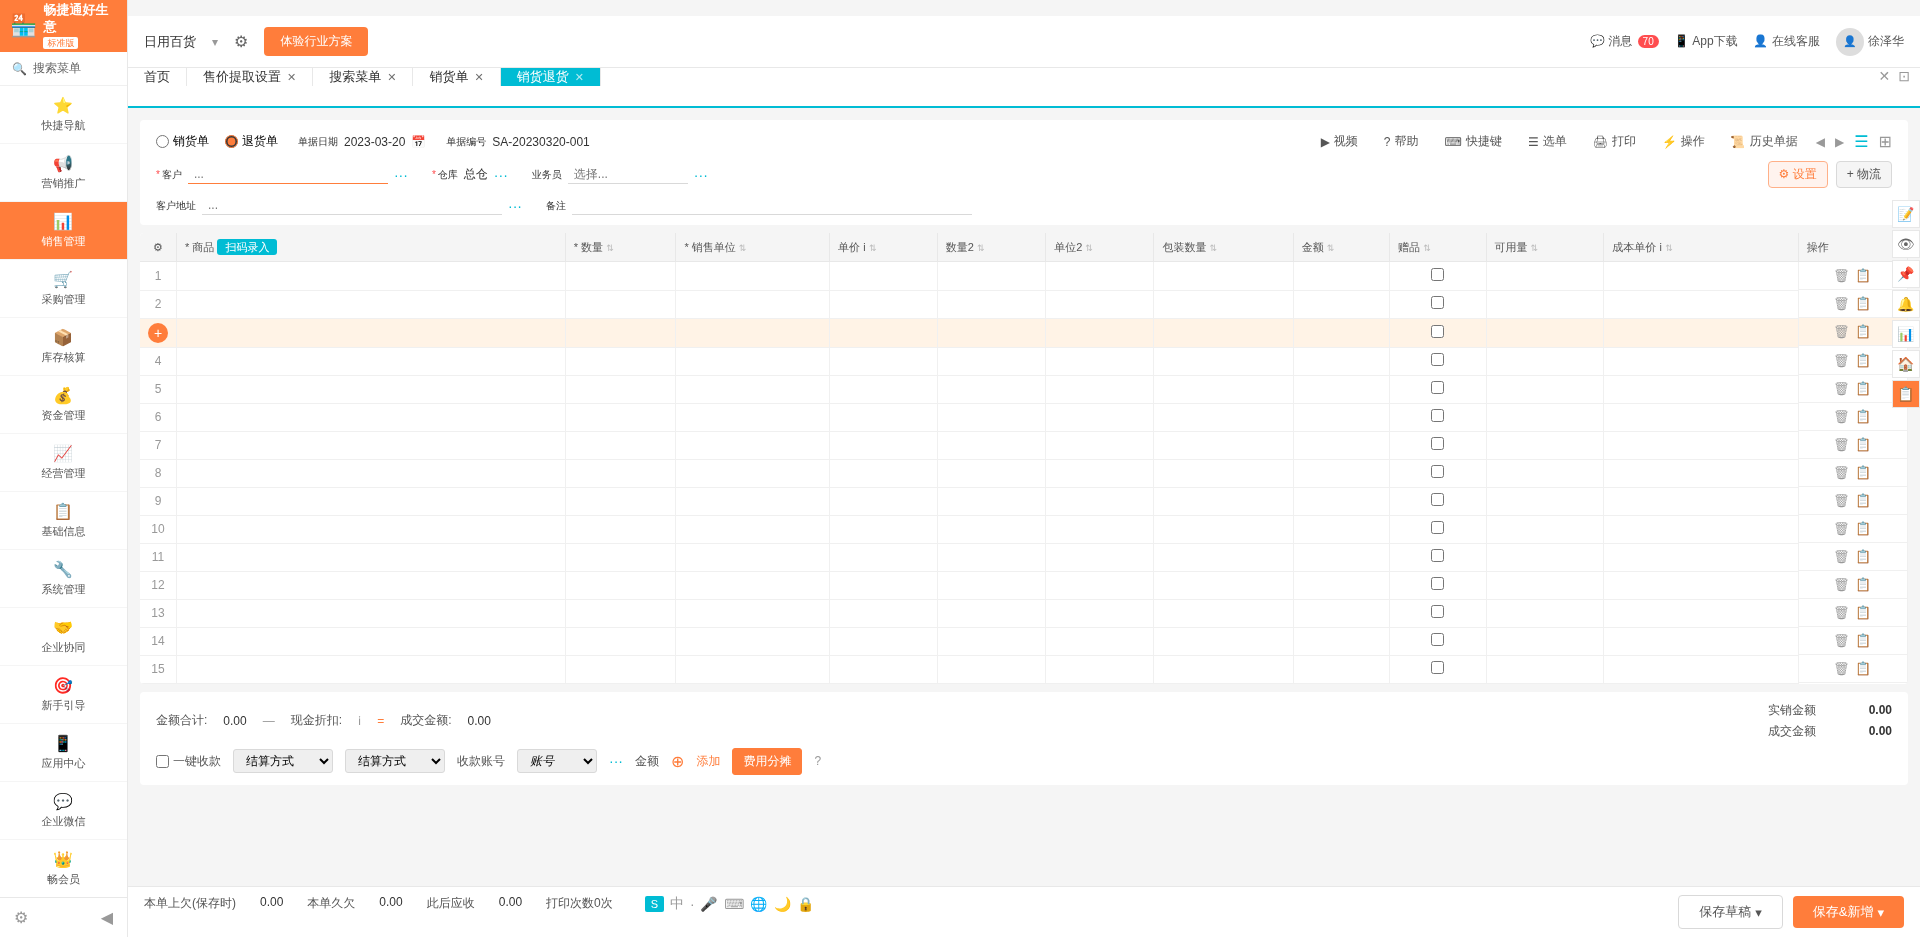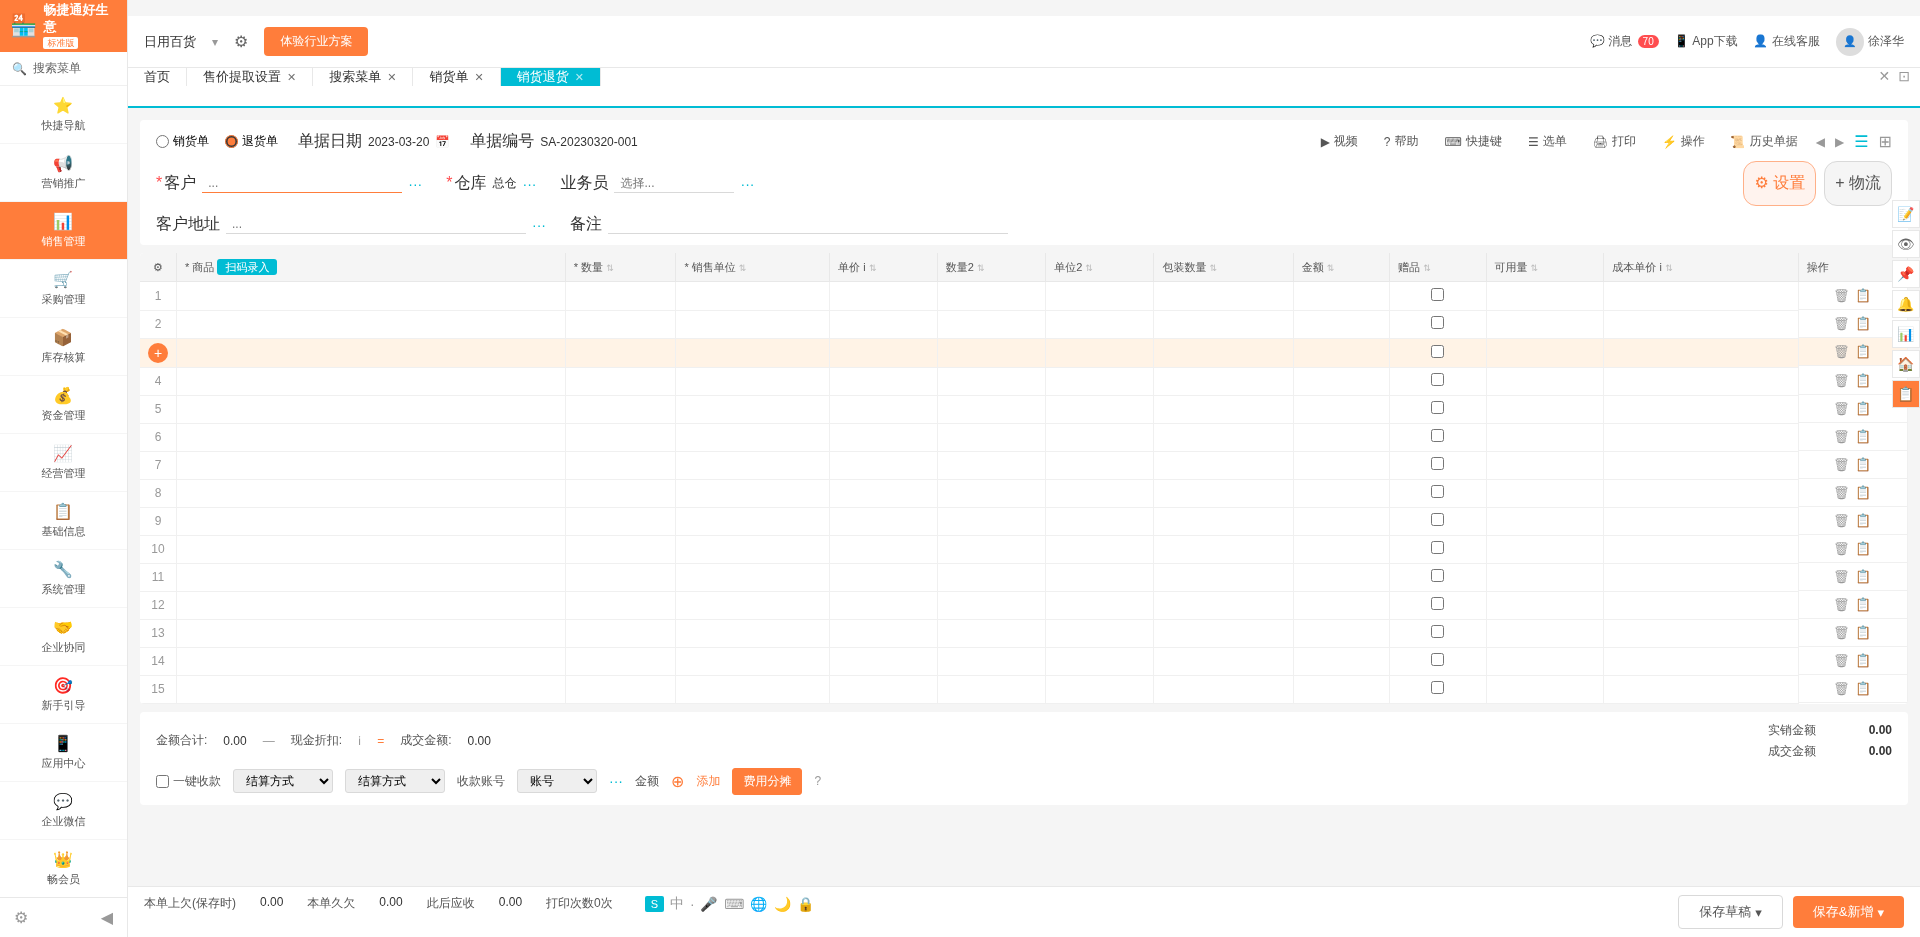--- a/index.html
+++ b/index.html
@@ -39,28 +39,28 @@
 
     
     .content { flex: 1; background: #f5f5f5; overflow-y: auto; padding: 12px; display: flex; flex-direction: column; gap: 8px; }
 
     
     .form-header { background: #fff; border-radius: 4px; padding: 10px 16px; }
     .radio-group { display: flex; align-items: center; gap: 16px; }
     .radio-item { display: flex; align-items: center; gap: 4px; cursor: pointer; }
     .radio-item input[type=radio] { accent-color: #ff7d3b; }
     .form-field { display: flex; align-items: center; gap: 6px; }
-    .form-label { color: #333; font-size: 16px; white-space: nowrap; }
+    .form-label { color: #333; font-size: 10px; white-space: nowrap; }
     .form-label.required::before { content: '*'; color: #ff4d4f; margin-right: 2px; }
     .form-value { color: #333; font-size: 12px; }
     .form-input { border: none; border-bottom: 1px solid #d9d9d9; padding: 2px 6px; font-size: 12px; min-width: 120px; outline: none; background: transparent; }
     .form-input-underline { border-bottom: 1px solid #ff7d3b; }
     .dots-btn { color: #00bcd4; cursor: pointer; font-size: 14px; }
     .toolbar-btn { display: flex; align-items: center; gap: 4px; color: #555; cursor: pointer; font-size: 12px; padding: 3px 8px; border-radius: 3px; }
-    .action-btn { background: #f5f5f5; border: 1px solid #d9d9d9; border-radius: 13px; padding: 11px 10px; font-size: 16px; cursor: pointer; color: #555; white-space: nowrap; }
+    .action-btn { background: #f5f5f5; border: 1px solid #d9d9d9; border-radius: 4px; padding: 4px 10px; font-size: 12px; cursor: pointer; color: #555; white-space: nowrap; }
     .action-btn.orange { background: #fff3ee; color: #ff7d3b; border-color: #ffb088; }
 
     
     .table-section { background: #fff; border-radius: 4px; overflow: hidden; }
     .table-wrap { overflow-x: auto; }
     table { width: 100%; border-collapse: collapse; }
     thead tr { background: #f5f5f5; }
     th { padding: 6px 8px; font-size: 11px; font-weight: normal; color: #555; border-bottom: 1px solid #e8e8e8; border-right: 1px solid #e8e8e8; text-align: left; white-space: nowrap; }
     th .sort-icon { color: #bbb; font-size: 9px; }
     td { padding: 4px 8px; border-bottom: 1px solid #f0f0f0; border-right: 1px solid #f0f0f0; font-size: 12px; color: #333; height: 28px; }
@@ -699,21 +699,21 @@
           <input type="checkbox" style="">
           <span>一键收款</span>
         </label>
         <select class="footer-input" style="width:100px;">
           <option>结算方式</option>
         </select>
         <select class="footer-input" style="width:100px;">
           <option>结算方式</option>
         </select>
         <span class="footer-label">收款账号</span>
-        <select class="footer-input" style="width:80px;">
+        <select class="footer-input" style="width:80px;font-style:italic;">
           <option>账号</option>
         </select>
         <span class="dots-btn">···</span>
         <span class="footer-label">金额</span>
         <span style="color:#ff7d3b;cursor:pointer;font-size:16px;">⊕</span>
         <span style="color:#ff7d3b;font-size:12px;cursor:pointer;">添加</span>
         <button class="fee-btn active">费用分摊</button>
         <span style="color:#999;cursor:pointer;">?</span>
       </div>
     </div>

